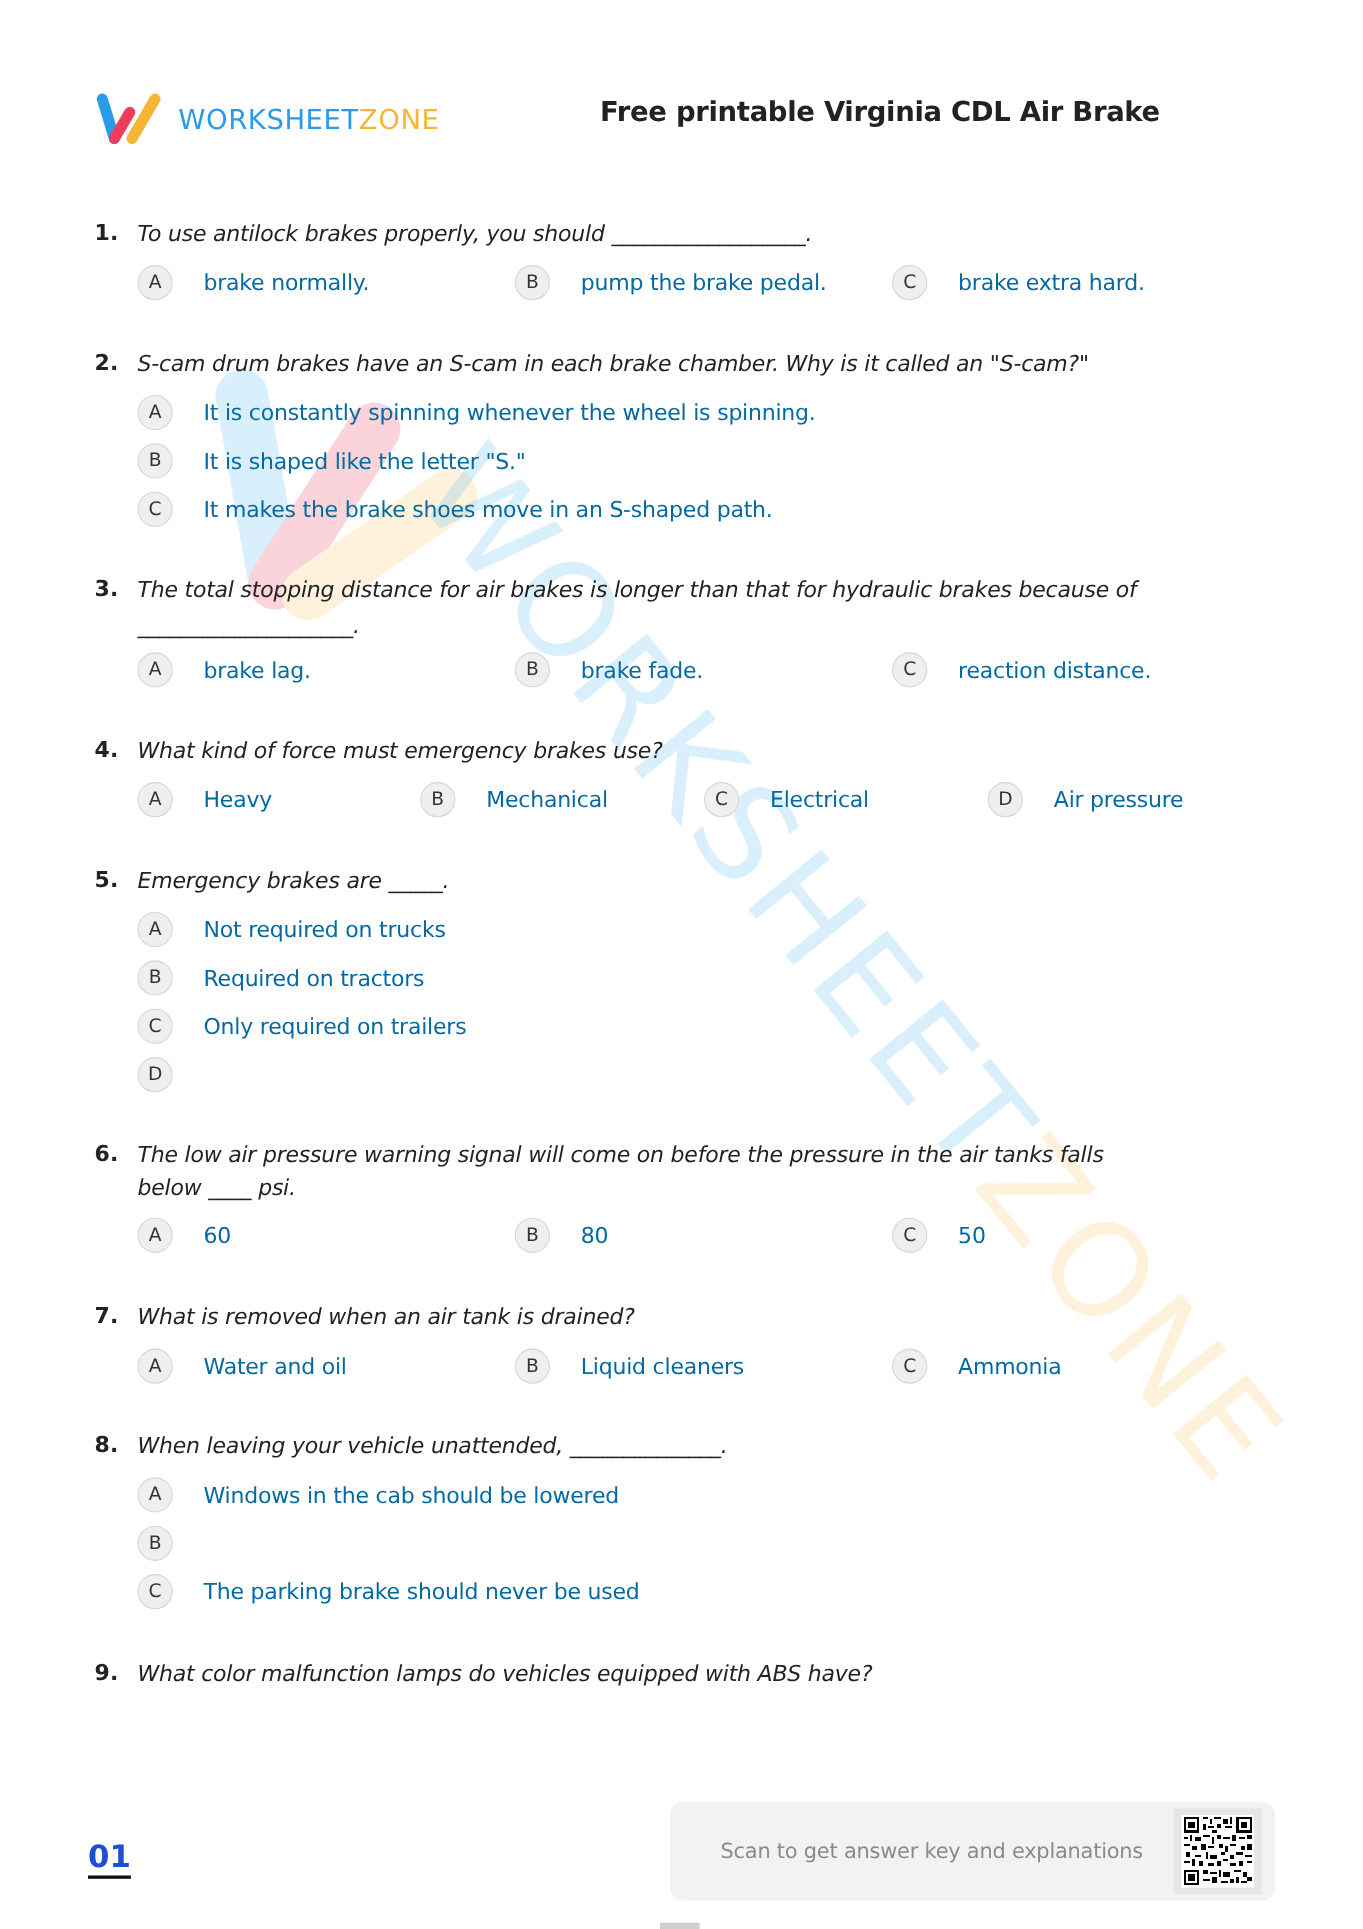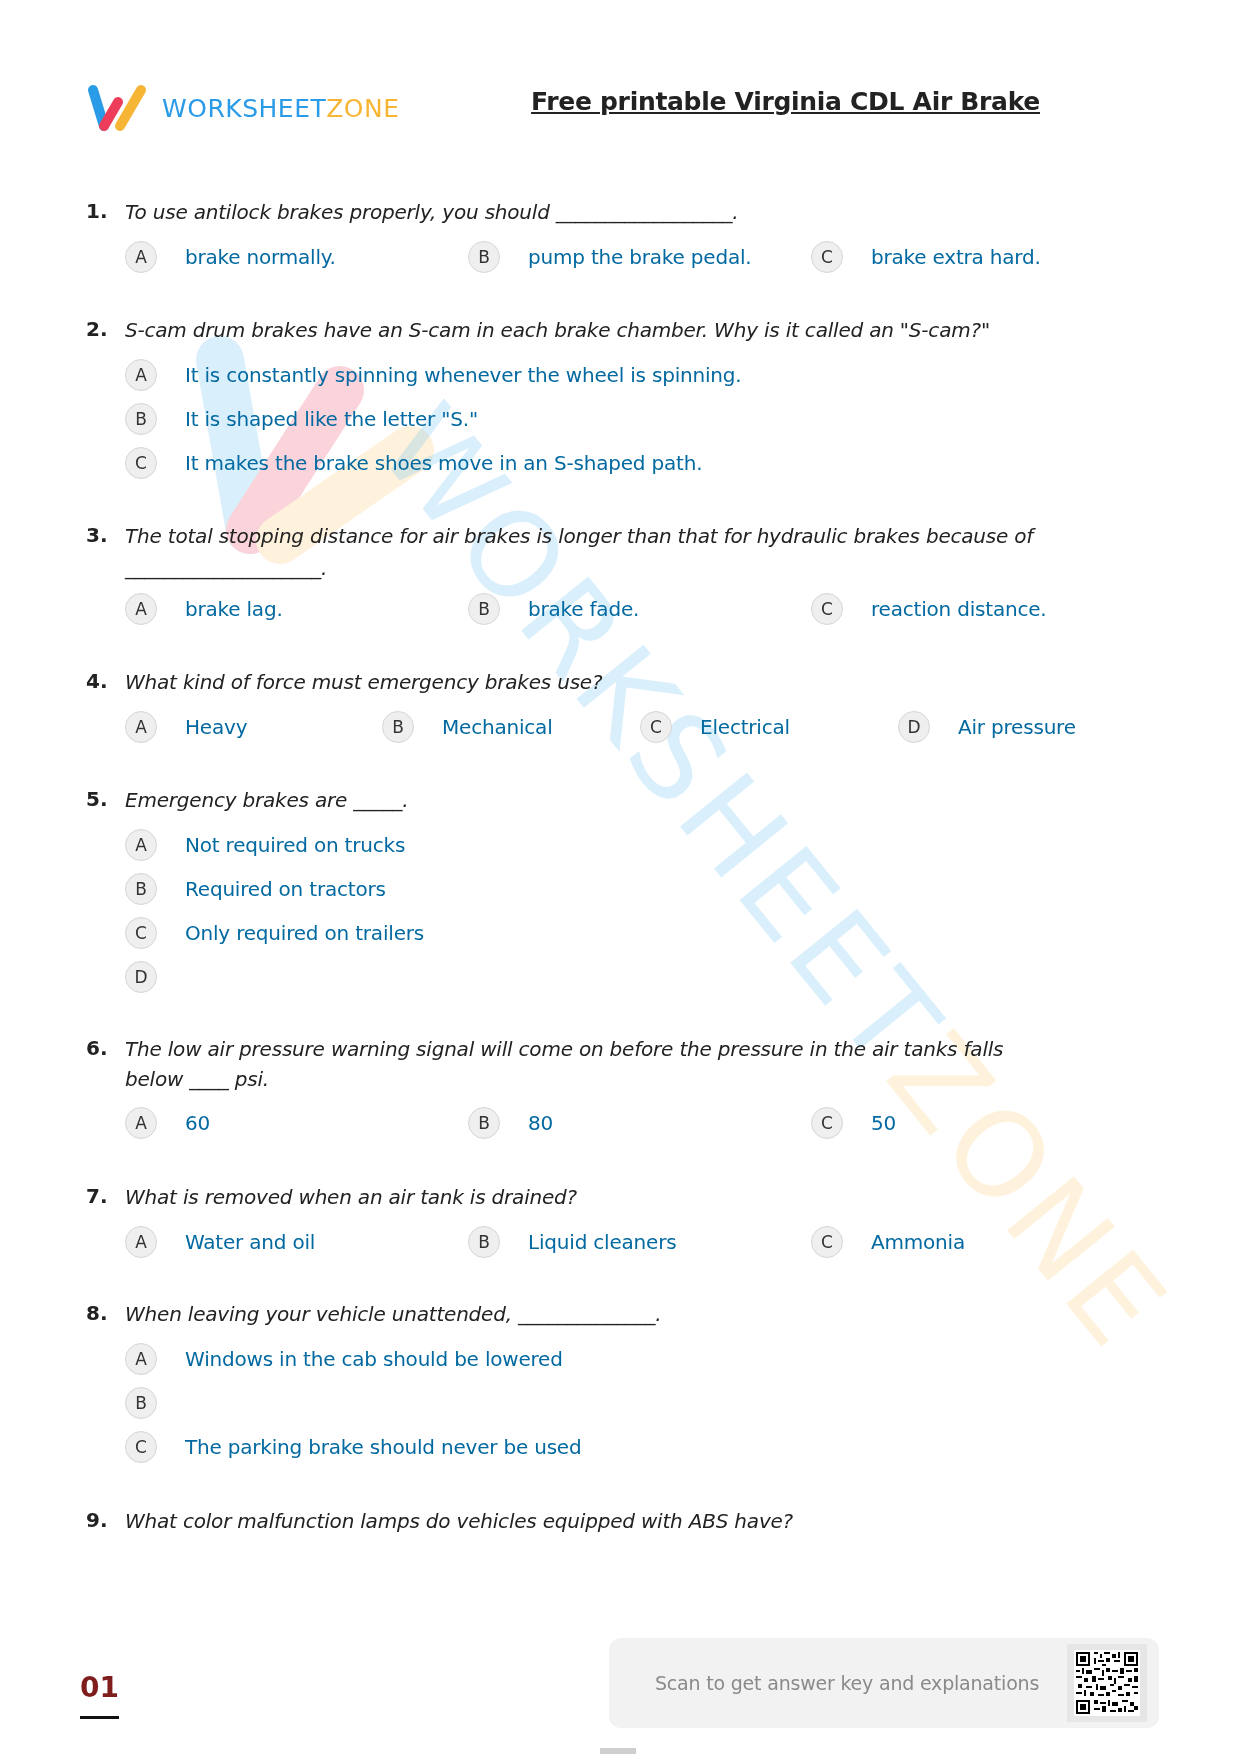--- a/index.html
+++ b/index.html
@@ -18,34 +18,34 @@
   .wm-logo { position: absolute; left: 190px; top: 330px; opacity: 0.22; }
 
   .content { position: absolute; left: 0; top: 0; width: 1239px; height: 1754px; z-index: 1; }
 
   .logo { position: absolute; left: 84px; top: 82px; display: flex; align-items: center; height: 52px; }
   .logo svg { display: block; }
   .logo-word { margin-left: 12px; font-family: "DejaVu Sans", sans-serif; font-size: 25px; letter-spacing: 0.5px; font-weight: 400; line-height: 1; }
   .logo-word .lw-blue { color: #2a9be6; }
   .logo-word .lw-orange { color: #f7b535; }
 
-  .title { position: absolute; left: 520px; top: 82px; width: 520px; text-align: right;
-    font-family: "DejaVu Sans", sans-serif; font-weight: 700; font-size: 25px; line-height: 40px; color: #222222; letter-spacing: -0.3px; text-decoration: underline; }
+  .title { position: absolute; left: 540px; top: 82px; width: 520px; text-align: center;
+    font-family: "DejaVu Sans", sans-serif; font-weight: 700; font-size: 25px; line-height: 40px; color: #222222; letter-spacing: -0.3px; }
 
   .q { position: absolute; left: 0; width: 1239px; }
   .q-num { position: absolute; left: 86px; font-family: "DejaVu Sans", sans-serif; font-weight: 700; font-size: 20px; color: #222; line-height: 28px; }
   .q-text { position: absolute; left: 125px; width: 1020px; font-size: 20px; line-height: 30px; color: #222; letter-spacing: -0.2px; font-style: italic; }
 
   .opt { position: absolute; display: flex; align-items: center; height: 30px; }
   .opt-badge { width: 32px; height: 32px; border-radius: 50%; background: #efefef; border: 1px solid #d6d6d6;
     display: flex; align-items: center; justify-content: center; font-size: 17px; color: #333; flex: 0 0 32px; }
   .opt-text { margin-left: 28px; font-size: 20px; color: #0369a1; white-space: nowrap; letter-spacing: -0.2px; }
 
   .page-num { position: absolute; left: 80px; top: 1672px; font-family: "DejaVu Sans", sans-serif; font-weight: 700;
-    font-size: 28px; color: #7f1d1d; border-bottom: 3px solid #111; line-height: 32px; padding-bottom: 12px; }
+    font-size: 28px; color: #1d4ed8; border-bottom: 3px solid #111; line-height: 32px; padding-bottom: 1px; }
 
   .scan-box { position: absolute; left: 609px; top: 1638px; width: 550px; height: 90px; background: #f2f2f2;
     border-radius: 12px; display: flex; align-items: center; }
   .scan-text { margin-left: 46px; font-size: 19px; color: #8a8a8a; white-space: nowrap; letter-spacing: -0.2px; }
   .qr-wrap { position: absolute; right: 12px; top: 6px; width: 80px; height: 78px; background: #e6e6e6;
     display: flex; align-items: center; justify-content: center; }
   .bottom-tab { position: absolute; left: 600px; top: 1748px; width: 36px; height: 6px; background: #cfcfcf; }
 </style>
 </head>
 <body>

